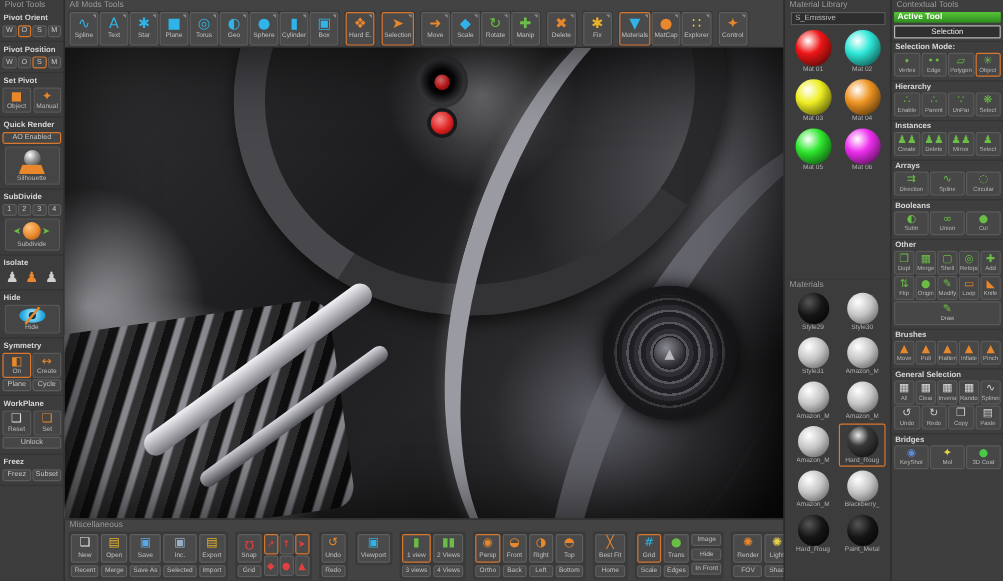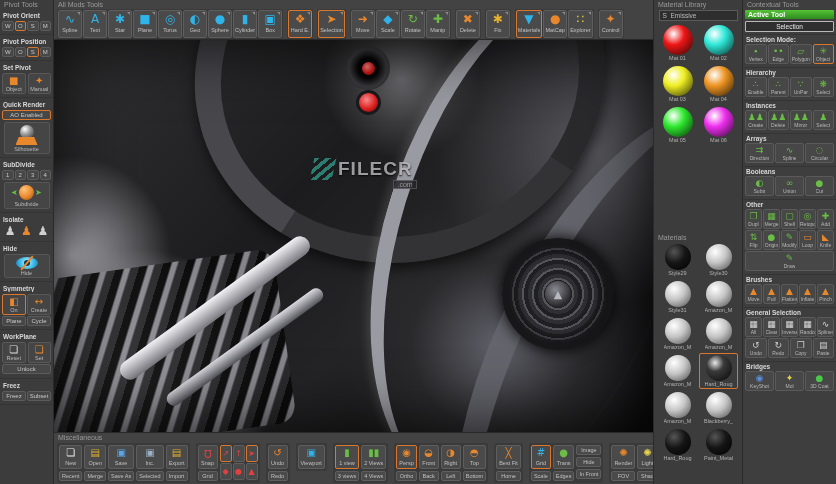--- a/index.html
+++ b/index.html
@@ -355,25 +355,20 @@
     <div class="vp engine"></div>
     <div class="vp fork1"></div>
     <div class="vp fork2"></div>
     <div class="vp speaker">
       <div class="speaker-core">▲</div>
     </div>
     <div class="vp tailring">
       <div class="tl1"></div>
     </div>
     <div class="vp tl2"></div>
-    <div class="vp wm">
-      <div class="wm-logo"></div>
-      <div class="wm-text">FILECR</div>
-      <div class="wm-com">.com</div>
-    </div>
   </div>
 
   <div id="bottombar" class="panel">
     <div class="phead">Miscellaneous</div>
     <div id="bottom-groups">
         <div class="bgroup">
           <div class="bcol">
             <div class="bcell icon">
               <span class="bg2" style="color: rgb(232, 232, 232);">❏</span>
               <span class="bl">New</span>

